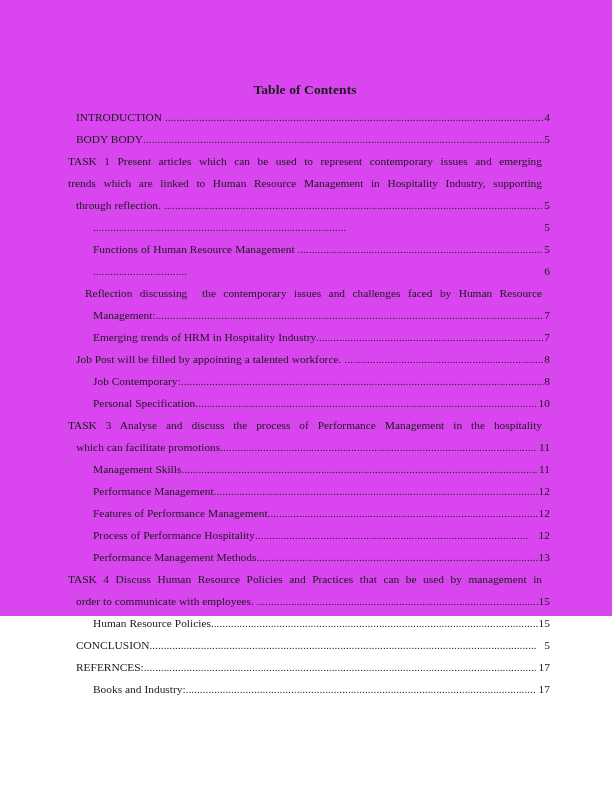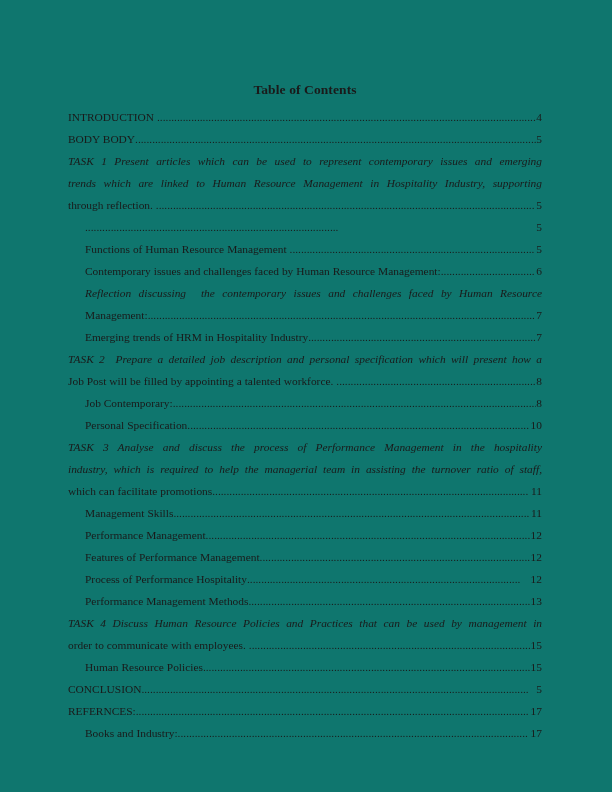--- a/index.html
+++ b/index.html
@@ -12,22 +12,22 @@
     height: 792px;
     font-family: "Liberation Serif", "DejaVu Serif", serif;
     color: #1a1a1a;
     position: relative;
     overflow: hidden;
   }
   .page {
     position: absolute;
     left: 0; top: 0;
     width: 612px;
-    height: 792px;
-    background: #0f766e;
+    height: 616px;
+    background: #d946ef;
   }
   .toc-title {
     position: absolute;
     left: 68px;
     top: 82px;
     width: 474px;
     text-align: center;
     font-size: 13.5px;
     font-weight: bold;
     letter-spacing: 0.1px;
@@ -51,20 +51,21 @@
   }
   .entry.lvl2 {
     padding-left: 17px;
   }
   
   .entry .lead-line {
     display: flex;
     align-items: baseline;
     width: 100%;
     line-height: 22px;
+    margin-left: 8px;
   }
   .entry .lead-text {
     flex: 0 0 auto;
     white-space: pre;
   }
   .entry .dots {
     flex: 1 1 auto;
     overflow: hidden;
     white-space: nowrap;
     margin: 0;
@@ -79,21 +80,20 @@
     white-space: pre;
     text-align: right;
   }
   
   .wrapline {
     display: block;
     text-align: justify;
     text-align-last: justify;
     line-height: 22px;
     white-space: normal;
-    font-style: italic;
   }
   .wrapline > span { white-space: pre-wrap; }
 </style>
 </head>
 <body>
 
 <div class="page">
 
   <div class="toc-title">Table of Contents</div>
 
@@ -129,42 +129,40 @@
       </div>
       <div class="entry lvl2">
         <div class="lead-line">
           <span class="lead-text">Functions of Human Resource Management </span>
           <span class="dots">......................................................................................</span>
           <span class="pageno">5</span>
         </div>
       </div>
       <div class="entry lvl2">
         <div class="lead-line">
-          <span class="lead-text">Contemporary issues and challenges faced by Human Resource Management:</span>
           <span class="dots">.................................</span>
           <span class="pageno">6</span>
         </div>
       </div>
       <div class="entry lvl2">
         <div class="wrapline"><span>Reflection discussing  the contemporary issues and challenges faced by Human Resource</span></div>
         <div class="lead-line">
           <span class="lead-text">Management:</span>
           <span class="dots">........................................................................................................................................</span>
           <span class="pageno">7</span>
         </div>
       </div>
       <div class="entry lvl2">
         <div class="lead-line">
           <span class="lead-text">Emerging trends of HRM in Hospitality Industry</span>
           <span class="dots">................................................................................</span>
           <span class="pageno">7</span>
         </div>
       </div>
       <div class="entry">
-        <div class="wrapline"><span>TASK 2  Prepare a detailed job description and personal specification which will present how a</span></div>
         <div class="lead-line">
           <span class="lead-text">Job Post will be filled by appointing a talented workforce. </span>
           <span class="dots">......................................................................</span>
           <span class="pageno">8</span>
         </div>
       </div>
       <div class="entry lvl2">
         <div class="lead-line">
           <span class="lead-text">Job Contemporary:</span>
           <span class="dots">....................................................................................................................................</span>
@@ -173,21 +171,20 @@
       </div>
       <div class="entry lvl2">
         <div class="lead-line">
           <span class="lead-text">Personal Specification</span>
           <span class="dots">........................................................................................................................</span>
           <span class="pageno">10</span>
         </div>
       </div>
       <div class="entry">
         <div class="wrapline"><span>TASK 3 Analyse and discuss the process of Performance Management in the hospitality</span></div>
-        <div class="wrapline"><span>industry, which is required to help the managerial team in assisting the turnover ratio of staff,</span></div>
         <div class="lead-line">
           <span class="lead-text">which can facilitate promotions</span>
           <span class="dots">...............................................................................................................</span>
           <span class="pageno">11</span>
         </div>
       </div>
       <div class="entry lvl2">
         <div class="lead-line">
           <span class="lead-text">Management Skills</span>
           <span class="dots">.............................................................................................................................</span>

